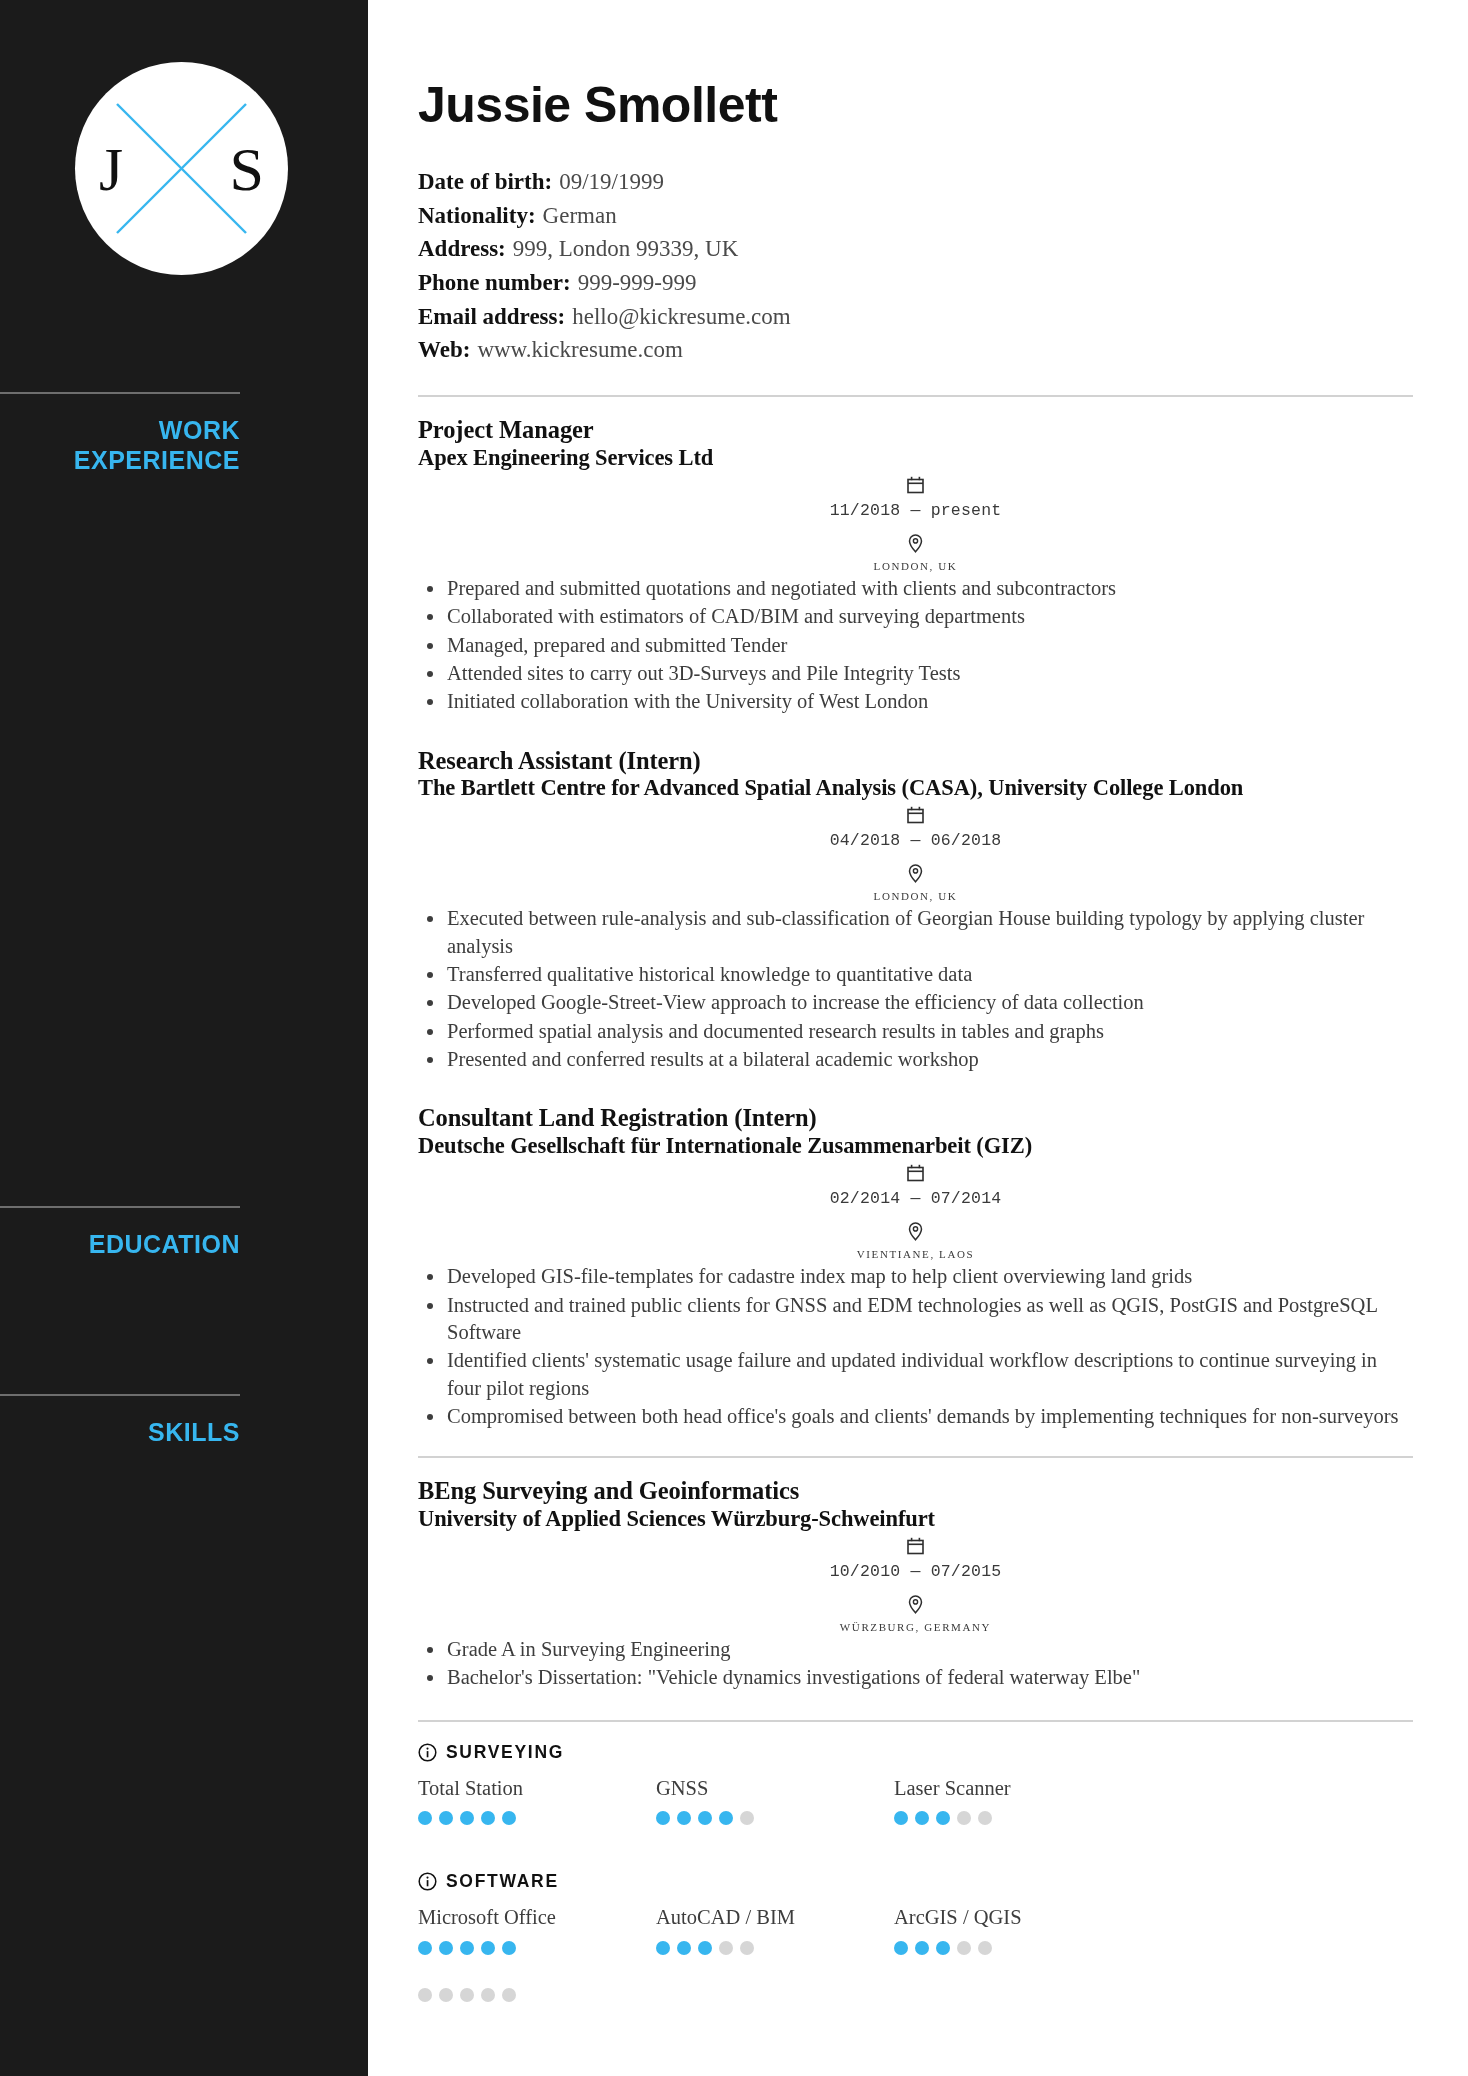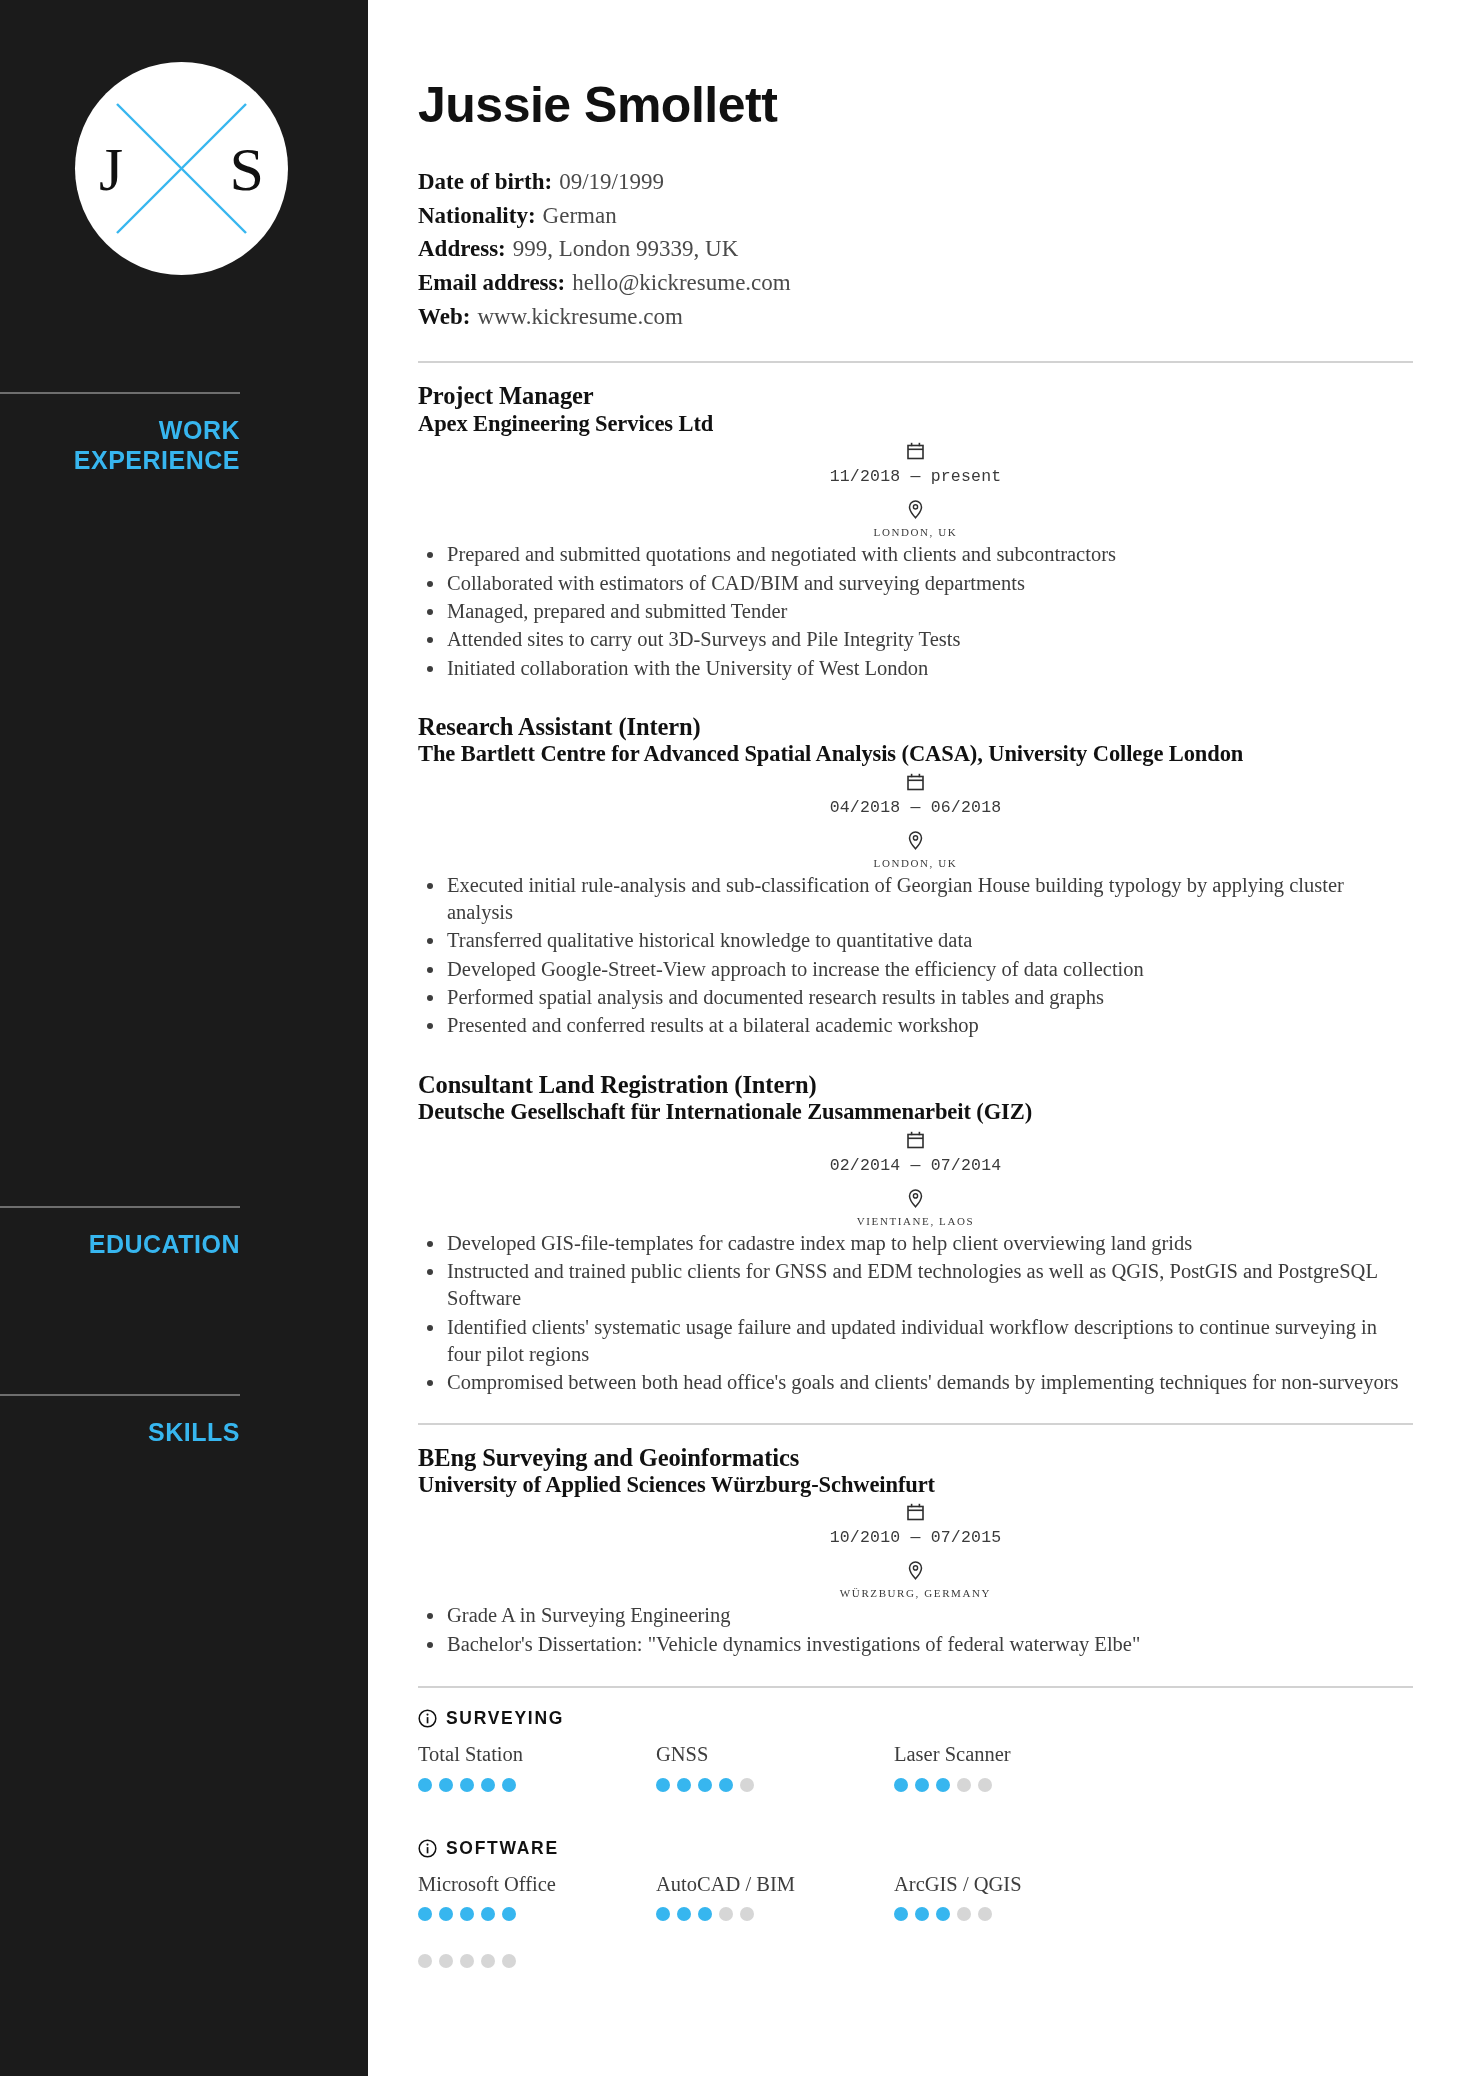--- a/index.html
+++ b/index.html
@@ -275,20 +275,21 @@
   </aside>
 
   <main class="main">
 
     <h1 class="name">Jussie Smollett</h1>
 
     <div class="contact" id="contact-list">
         <div class="row"><span class="lbl">Date of birth:</span><span class="val">09/19/1999</span></div>
         <div class="row"><span class="lbl">Nationality:</span><span class="val">German</span></div>
         <div class="row"><span class="lbl">Address:</span><span class="val">999, London 99339, UK</span></div>
+        <div class="row"><span class="lbl">Phone number:</span><span class="val">999-999-999</span></div>
         <div class="row"><span class="lbl">Email address:</span><span class="val">hello@kickresume.com</span></div>
         <div class="row"><span class="lbl">Web:</span><span class="val">www.kickresume.com</span></div>
       </div>
 
     <div class="main-rule"></div>
     <section class="block" id="work-block">
         <article class="entry">
           <div class="job-title">Project Manager</div>
           <div class="job-org">Apex Engineering Services Ltd</div>
           <div class="meta">
@@ -326,21 +327,21 @@
               </svg></span>
             <span class="date">04/2018 — 06/2018</span>
             <span class="gap"></span>
             <span class="ico"><svg width="15" height="19" viewBox="0 0 15 19">
                 <path d="M7.5 1.1c-3.3 0-6 2.6-6 5.9 0 4.2 6 10.8 6 10.8s6-6.6 6-10.8c0-3.3-2.7-5.9-6-5.9z" fill="none" stroke="#2e2e2e" stroke-width="1.5"></path>
                 <circle cx="7.5" cy="6.9" r="2.1" fill="none" stroke="#2e2e2e" stroke-width="1.4"></circle>
               </svg></span>
             <span class="place">LONDON, UK</span>
           </div>
           <ul class="bullets">
-            <li>Executed initial rule-analysis and sub-classification of Georgian House building typology by applying cluster analysis</li>
+            <li>Executed between rule-analysis and sub-classification of Georgian House building typology by applying cluster analysis</li>
             <li>Transferred qualitative historical knowledge to quantitative data</li>
             <li>Developed Google-Street-View approach to increase the efficiency of data collection</li>
             <li>Performed spatial analysis and documented research results in tables and graphs</li>
             <li>Presented and conferred results at a bilateral academic workshop</li>
           </ul>
         </article>
         <article class="entry">
           <div class="job-title">Consultant Land Registration (Intern)</div>
           <div class="job-org">Deutsche Gesellschaft für Internationale Zusammenarbeit (GIZ)</div>
           <div class="meta">

